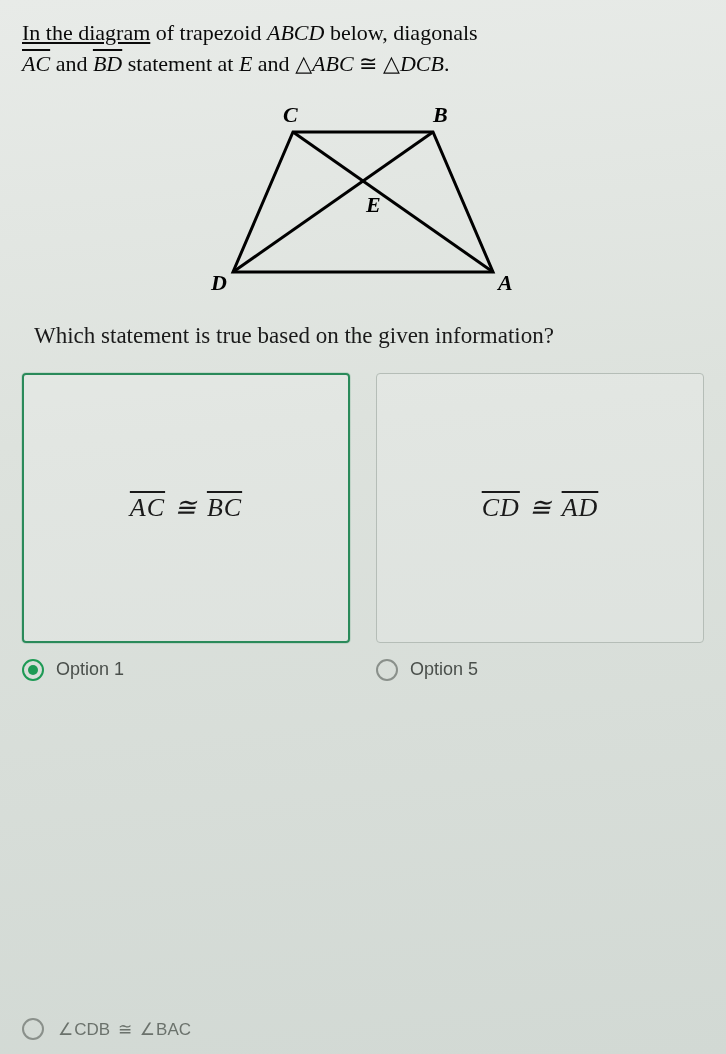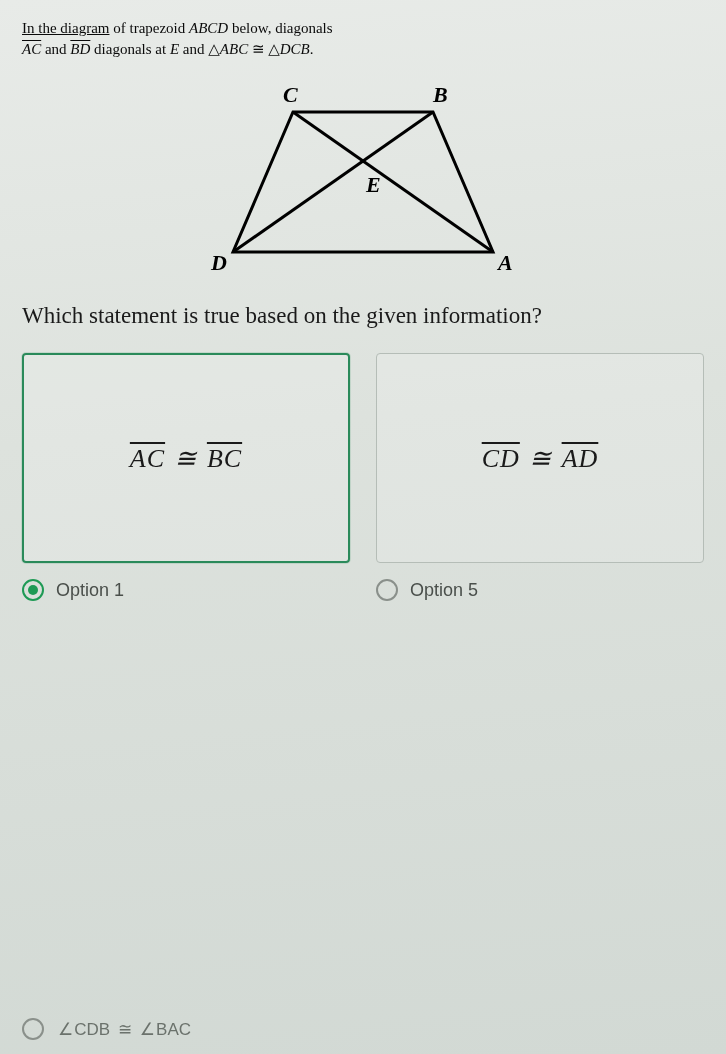--- a/index.html
+++ b/index.html
@@ -7,21 +7,21 @@
     width: 726px;
     height: 1054px;
     background: linear-gradient(175deg, #e8ebe8 0%, #dde2dd 40%, #d2d9d4 100%);
     font-family: Georgia, 'Times New Roman', serif;
     color: #1a1a1a;
     padding: 18px 22px;
     overflow: hidden;
     position: relative;
   }
   .question-intro {
-    font-size: 15px;
+    font-size: 22px;
     line-height: 1.4;
     margin-bottom: 12px;
     color: #0a0a0a;
   }
   .underline { text-decoration: underline; }
   .overline {
     text-decoration: overline;
     font-style: italic;
   }
   .italic { font-style: italic; }
@@ -34,51 +34,51 @@
   svg.diagram { width: 340px; height: 210px; }
   .diagram text {
     font-family: Georgia, serif;
     font-size: 22px;
     font-weight: bold;
     font-style: italic;
   }
   .question-prompt {
     font-size: 23px;
     line-height: 1.35;
-    margin: 8px 0 22px 0;
+    margin: 8px 0 22px 12px;
   }
   .options-grid {
     display: grid;
     grid-template-columns: 1fr 1fr;
     gap: 26px;
   }
   .option-col { display: flex; flex-direction: column; }
   .option-box {
-    height: 210px;
+    height: 270px;
     border: 1px solid #b5bdb7;
     background: rgba(255,255,255,0.15);
     border-radius: 4px;
     display: flex;
     align-items: center;
     justify-content: center;
     font-size: 26px;
     font-family: Georgia, serif;
   }
   .option-box.selected {
     border: 2px solid #2a8a5a;
     box-shadow: 0 0 0 1px rgba(42,138,90,.15);
   }
   .option-box .math {
     font-style: italic;
     letter-spacing: 1px;
   }
   .ovl { text-decoration: overline; display: inline-block; padding: 0 2px; }
   .radio-row {
     display: flex;
-    align-items: flex-end;
+    align-items: center;
     gap: 12px;
     margin-top: 16px;
     font-family: Arial, Helvetica, sans-serif;
     font-size: 18px;
     color: #4a4f4b;
     cursor: pointer;
   }
   .radio {
     width: 22px;
     height: 22px;
@@ -116,21 +116,21 @@
     cursor: pointer;
   }
   .angle::before { content: "\2220"; margin-right: 1px; }
   .cong { padding: 0 3px; }
 </style>
 </head>
 <body>
 
 <div class="question-intro">
   <span class="underline">In the diagram</span><span> of trapezoid </span><span class="italic">ABCD</span><span> below, diagonals</span><br>
-  <span class="overline">AC</span><span> and </span><span class="overline">BD</span><span> diagonals at </span><span class="italic">E</span><span> and </span><span>△</span><span class="italic">ABC</span><span> ≅ </span><span>△</span><span class="italic">DCB</span><span>.</span>
+  <span class="overline">AC</span><span> and </span><span class="overline">BD</span><span> statement at </span><span class="italic">E</span><span> and </span><span>△</span><span class="italic">ABC</span><span> ≅ </span><span>△</span><span class="italic">DCB</span><span>.</span>
 </div>
 
 <div class="diagram-wrap">
   <svg class="diagram" viewBox="0 0 340 210">
     <g stroke="#000" stroke-width="3" fill="none">
       <polygon points="40,180 300,180 240,40 100,40"></polygon>
       <line x1="40" y1="180" x2="240" y2="40"></line>
       <line x1="300" y1="180" x2="100" y2="40"></line>
     </g>
     <text x="90" y="30">C</text>

